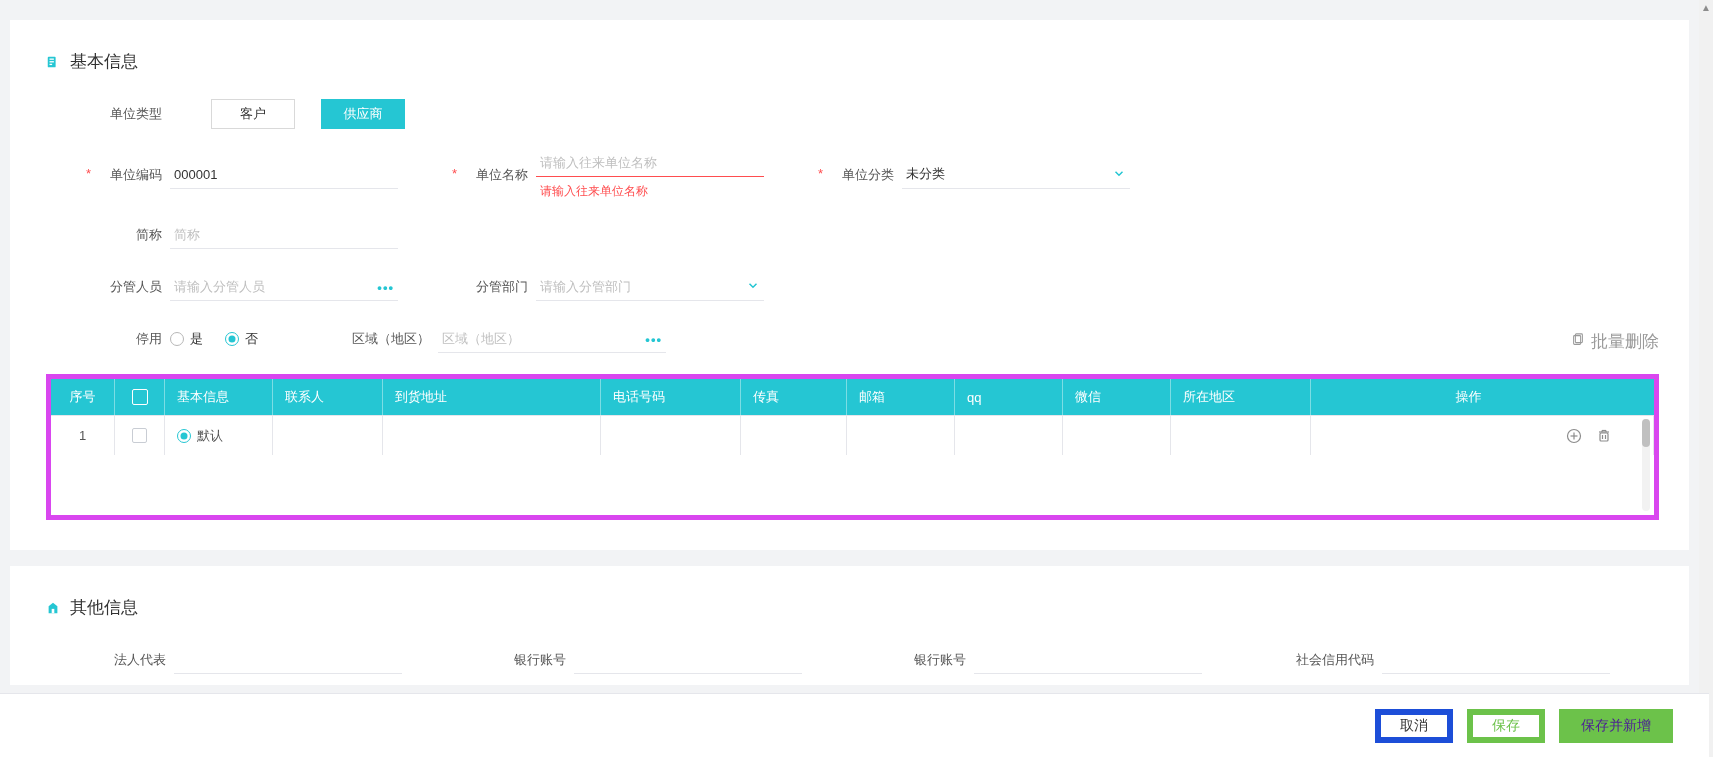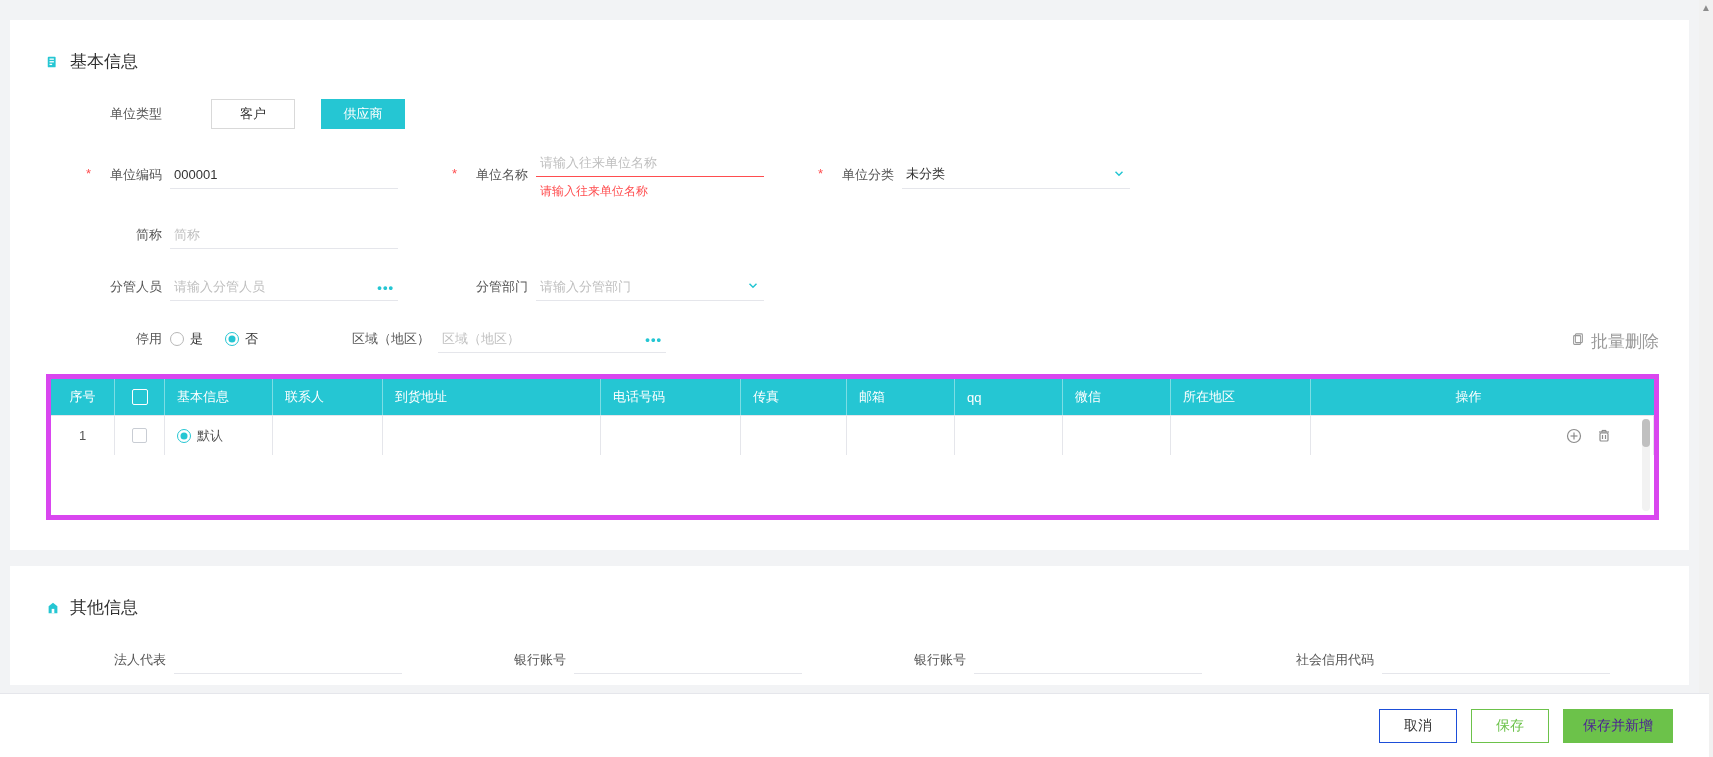--- a/index.html
+++ b/index.html
@@ -198,21 +198,21 @@
   position: absolute; left: 0; right: 4px; bottom: 0;
   height: 64px;
   background: #fff;
   border-top: 1px solid #e5e6eb;
   display: flex; align-items: center; justify-content: flex-end;
   gap: 14px; padding-right: 36px;
   z-index: 5;
 }
 .btn {
   min-width: 78px; height: 34px; padding: 0 16px;
-  border: 1px solid #1d4ed8; background: #fff; color: #333;
+  border: 6px solid #1d4ed8; background: #fff; color: #333;
   display: inline-flex; align-items: center; justify-content: center;
   font-size: 14px; cursor: pointer;
 }
 .btn.outline-green { border-color: #6cc24a; color: #6cc24a; }
 .btn.solid-green { background: #6cc24a; border-color: #6cc24a; color: #4c1d95; min-width: 110px; }
 .blank-space { height: 60px; }
 
 .stack { display: flex; flex-direction: column; }
 </style>
 </head>

